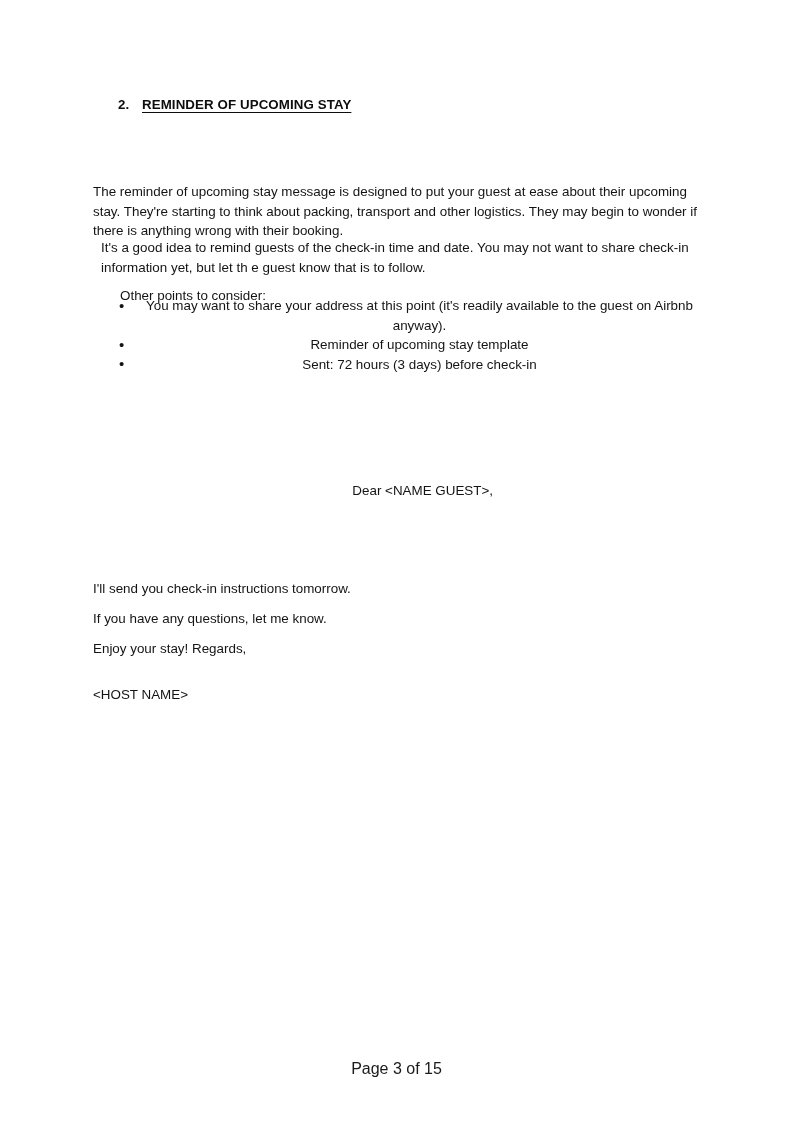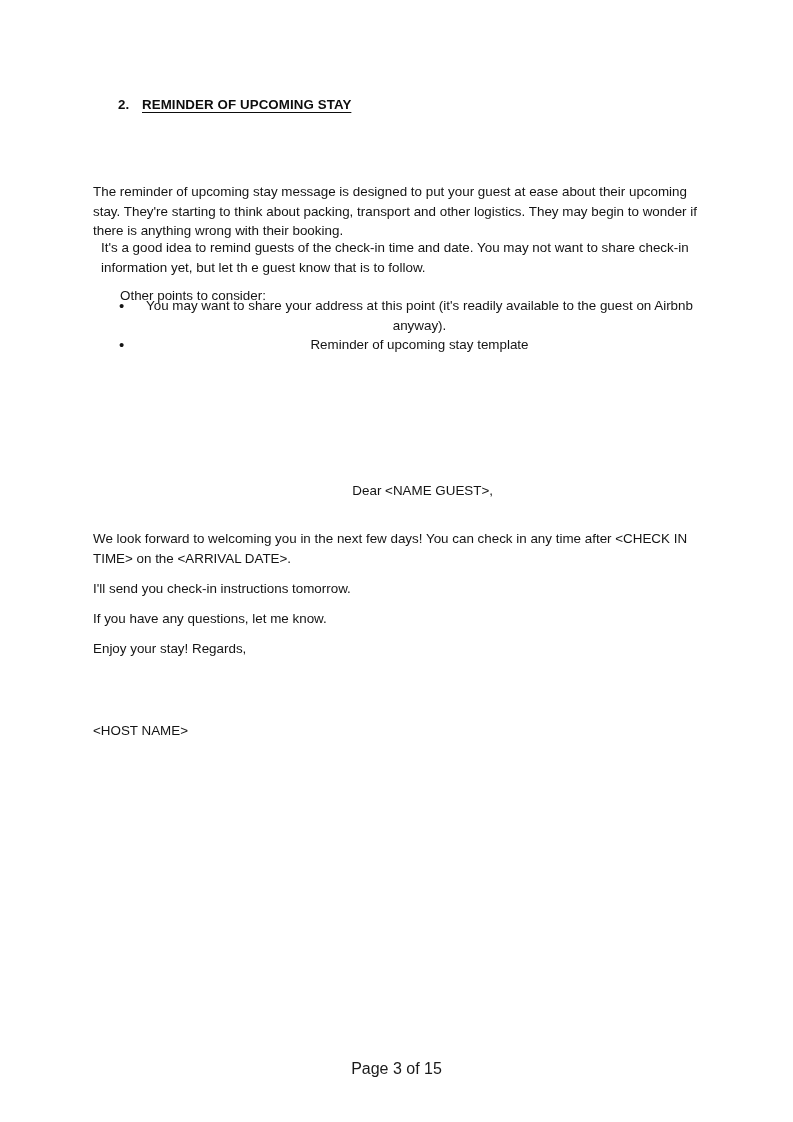--- a/index.html
+++ b/index.html
@@ -79,21 +79,21 @@
     font-size: 15px;
     line-height: 19.6px;
   }
 
   
   .l1 { left: 93px; top: 468px;  width: 400px; text-align: right; }
   .l2 { left: 93px; top: 516px;  width: 600px; }
   .l3 { left: 93px; top: 566px;  width: 450px; }
   .l4 { left: 93px; top: 596px;  width: 450px; }
   .l5 { left: 93px; top: 626px;  width: 450px; }
-  .l6 { left: 93px; top: 708px;  width: 450px; }
+  .l6 { left: 93px; top: 672px;  width: 450px; }
 
   
   .footer {
     position: absolute;
     left: 0;
     top: 1060px;
     width: 793px;
     text-align: center;
     font-size: 16px;
     color: #1a1a1a;
@@ -112,25 +112,25 @@
 
   <p class="para p1">The reminder of upcoming stay message is designed to put your guest at ease about their upcoming stay. They're starting to think about packing, transport and other logistics. They may begin to wonder if there is anything wrong with their booking.</p>
 
   <p class="para p2">It's a good idea to remind guests of the check-in time and date. You may not want to share check-in information yet, but let th e guest know that is to follow.</p>
 
   <p class="para p3">Other points to consider:</p>
 
   <ul class="bullets">
     <li>You may want to share your address at this point (it's readily available to the guest on Airbnb anyway).</li>
     <li>Reminder of upcoming stay template</li>
+    <li>Sent: 72 hours (3 days) before check-in</li>
   </ul>
 
   <p class="para l1">Dear &lt;NAME GUEST&gt;,</p>
 
-  <p class="para l2">We look forward to welcoming you in the next few days! You can check in any time after &lt;CHECK IN TIME&gt; on the &lt;ARRIVAL DATE&gt;.</p>
 
   <p class="para l4">If you have any questions, let me know.</p>
 
   <p class="para l3">I'll send you check-in instructions tomorrow.</p>
 
   <p class="para l5">Enjoy your stay! Regards,</p>
 
   <p class="para l6">&lt;HOST NAME&gt;</p>
 
   <div class="footer">Page 3 of 15</div>

